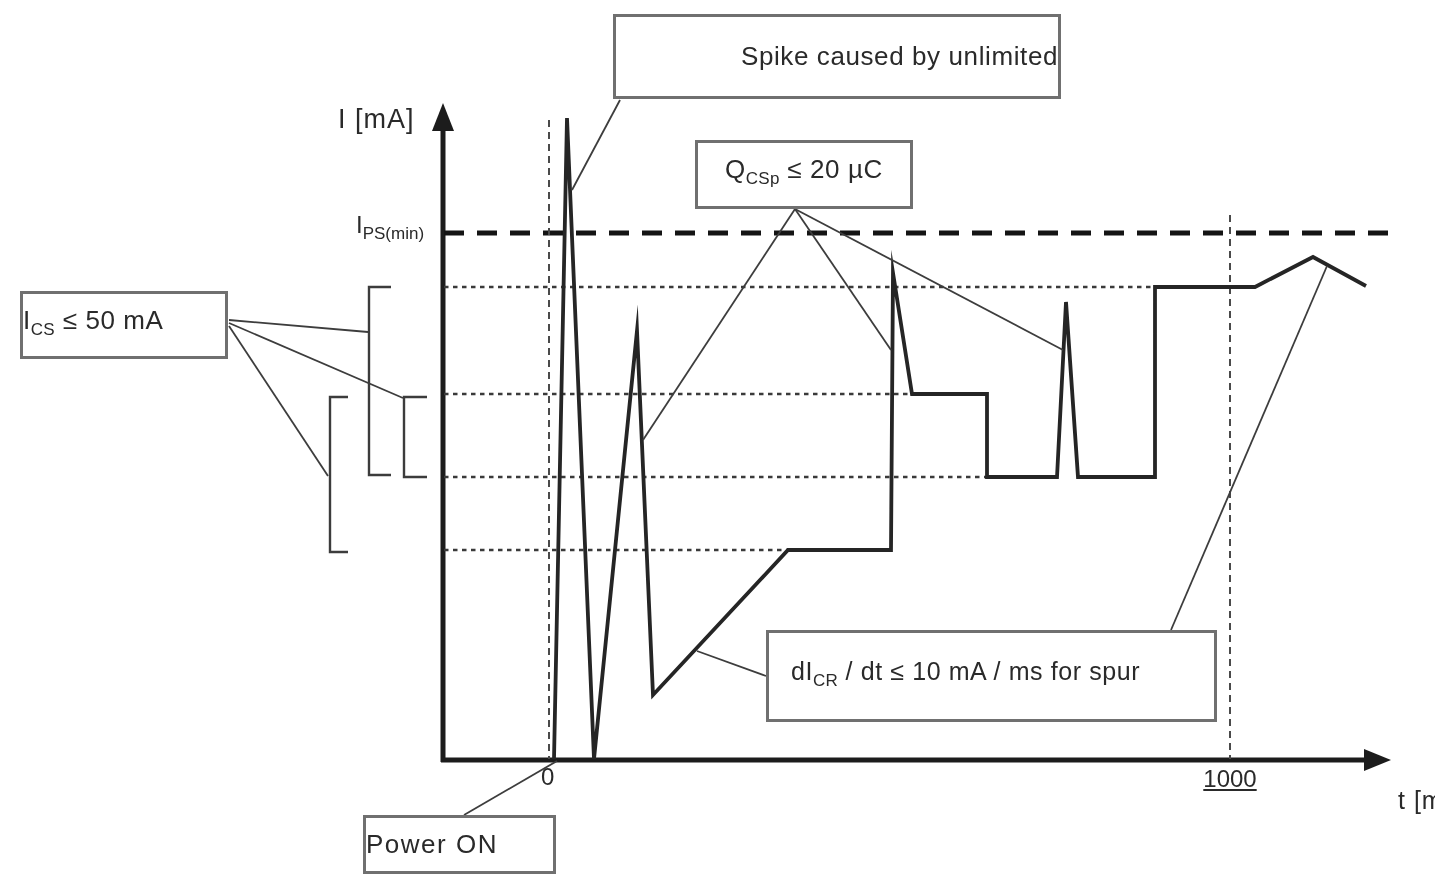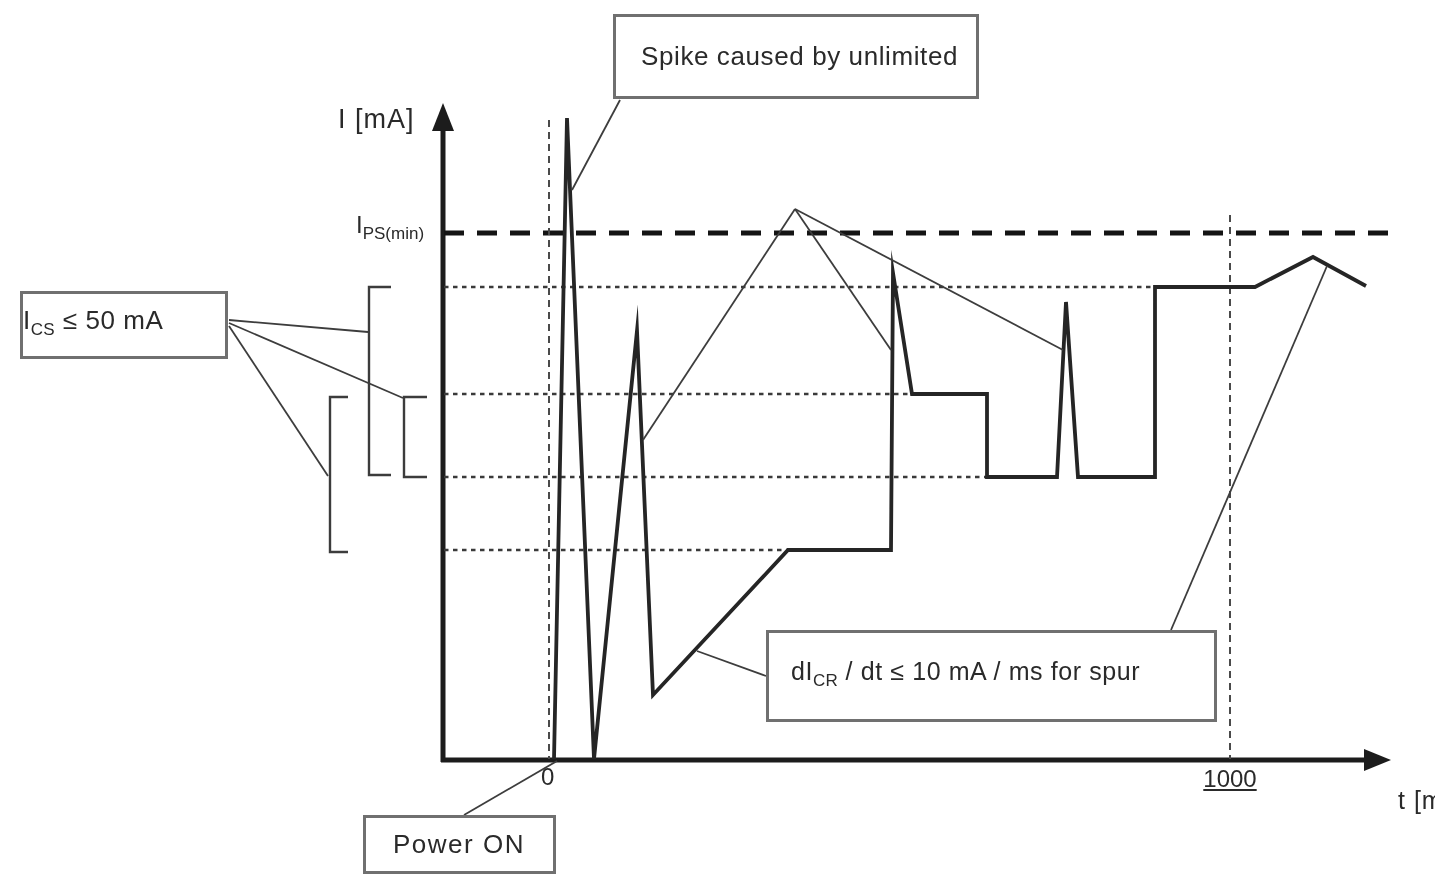--- a/index.html
+++ b/index.html
@@ -23,25 +23,25 @@
   .bracket {stroke:#3c3c3c;stroke-width:2.4;fill:none;stroke-linejoin:miter;}
   .arrow   {fill:#1c1c1c;stroke:none;}
 
   
   .callout{
     position:absolute;background:#ffffff;border:3px solid #707070;
     box-sizing:border-box;display:flex;flex-direction:column;justify-content:center;
     font-size:26px;letter-spacing:0.6px;line-height:31px;white-space:nowrap;
   }
   .callout sub{font-size:17px;letter-spacing:0.2px;}
-  .box-spike{left:613px;top:14px;width:366px;height:85px;padding-left:25px;}
+  .box-spike{left:613px;top:14px;width:448px;height:85px;padding-left:25px;align-items:flex-end;}
   .box-q{left:695px;top:140px;width:218px;height:69px;align-items:center;}
   .box-ics{left:20px;top:291px;width:208px;height:68px;}
   .box-di{left:766px;top:630px;width:451px;height:92px;padding-left:22px;font-size:25px;line-height:32px;}
-  .box-power{left:363px;top:815px;width:193px;height:59px;padding-left:27px;letter-spacing:1.5px;}
+  .box-power{left:363px;top:815px;width:193px;height:59px;letter-spacing:1.5px;}
 
   
   .lbl{position:absolute;white-space:nowrap;}
   .lbl sub{font-size:17px;}
   .lbl-iaxis{left:338px;top:104px;font-size:27px;letter-spacing:1px;}
   .lbl-ips{left:344px;top:211px;font-size:24px;margin-left:12px;}
   .lbl-zero{left:541px;top:763px;font-size:24px;}
   .lbl-1000{left:1199px;top:765px;width:62px;text-align:center;font-size:24px;text-decoration:underline;}
   .lbl-taxis{left:1398px;top:786px;font-size:25px;letter-spacing:1px;}
 </style>
@@ -85,20 +85,23 @@
   <div class="lbl lbl-zero">0</div>
 
   <div class="lbl lbl-1000">1000</div>
 
   <div class="lbl lbl-taxis">t [ms]</div>
 
   <div class="callout box-spike">
     <div>Spike caused by unlimited</div>
   </div>
 
+  <div class="callout box-q">
+    <div><span>Q</span><sub>CSp</sub><span> ≤ 20 µC</span></div>
+  </div>
 
   <div class="callout box-ics">
     <div><span>I</span><sub>CS</sub><span> ≤ 50 mA</span></div>
   </div>
 
   <div class="callout box-di">
     <div><span>dI</span><sub>CR</sub><span> / dt ≤ 10 mA / ms for spur</span></div>
   </div>
 
   <div class="callout box-power">

